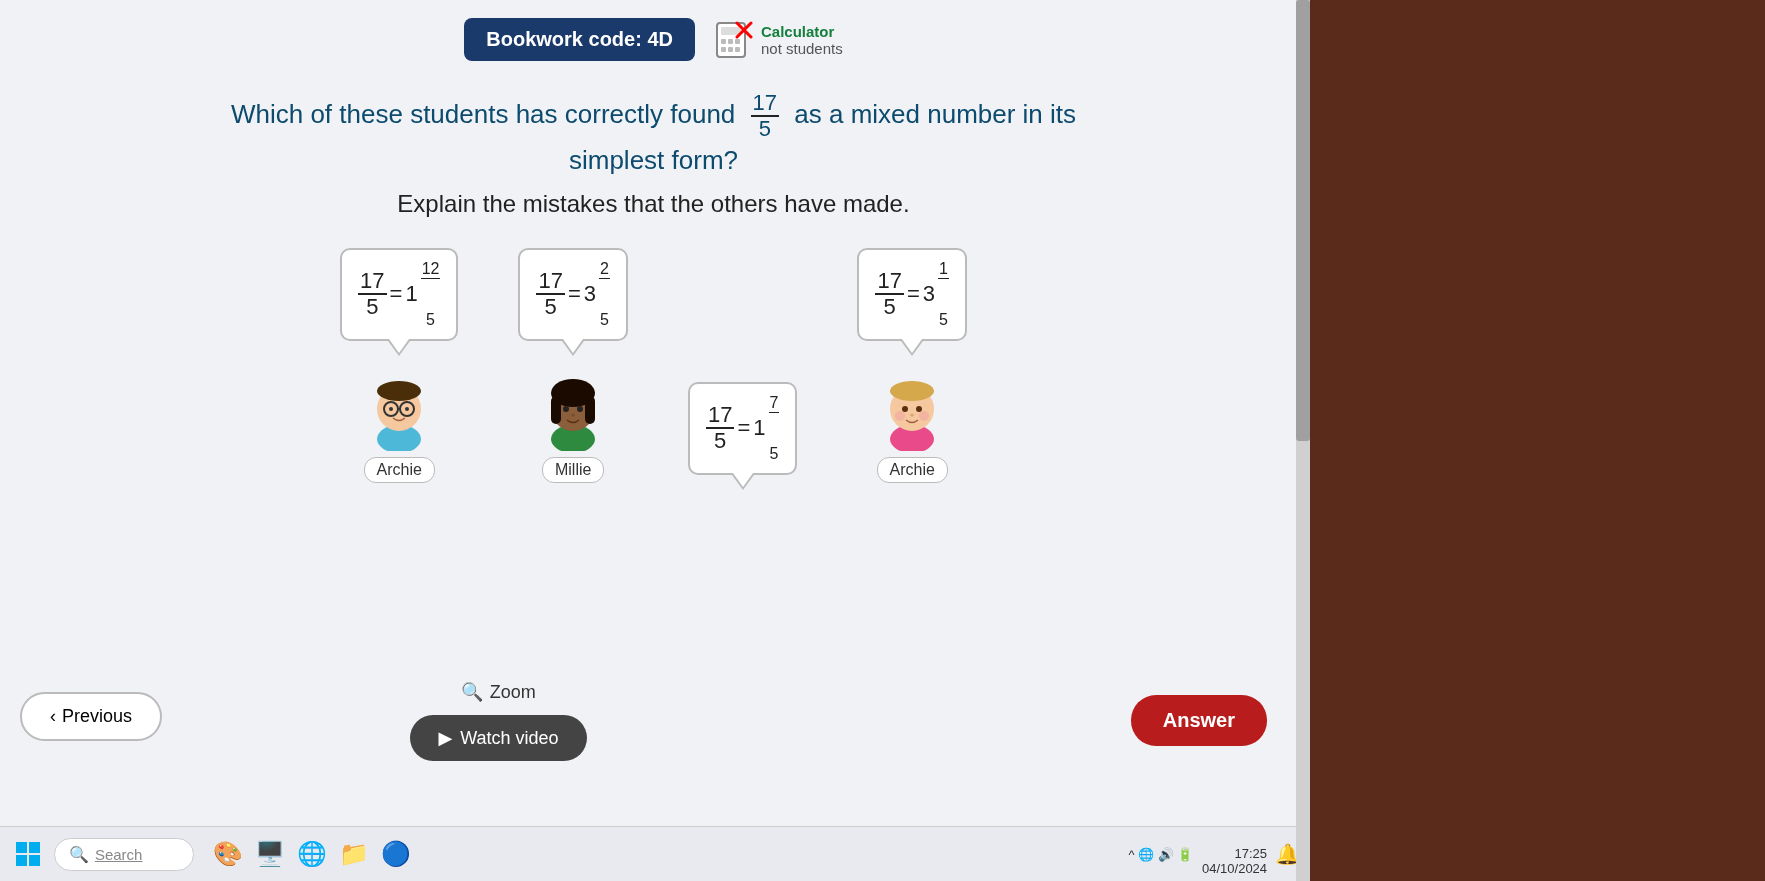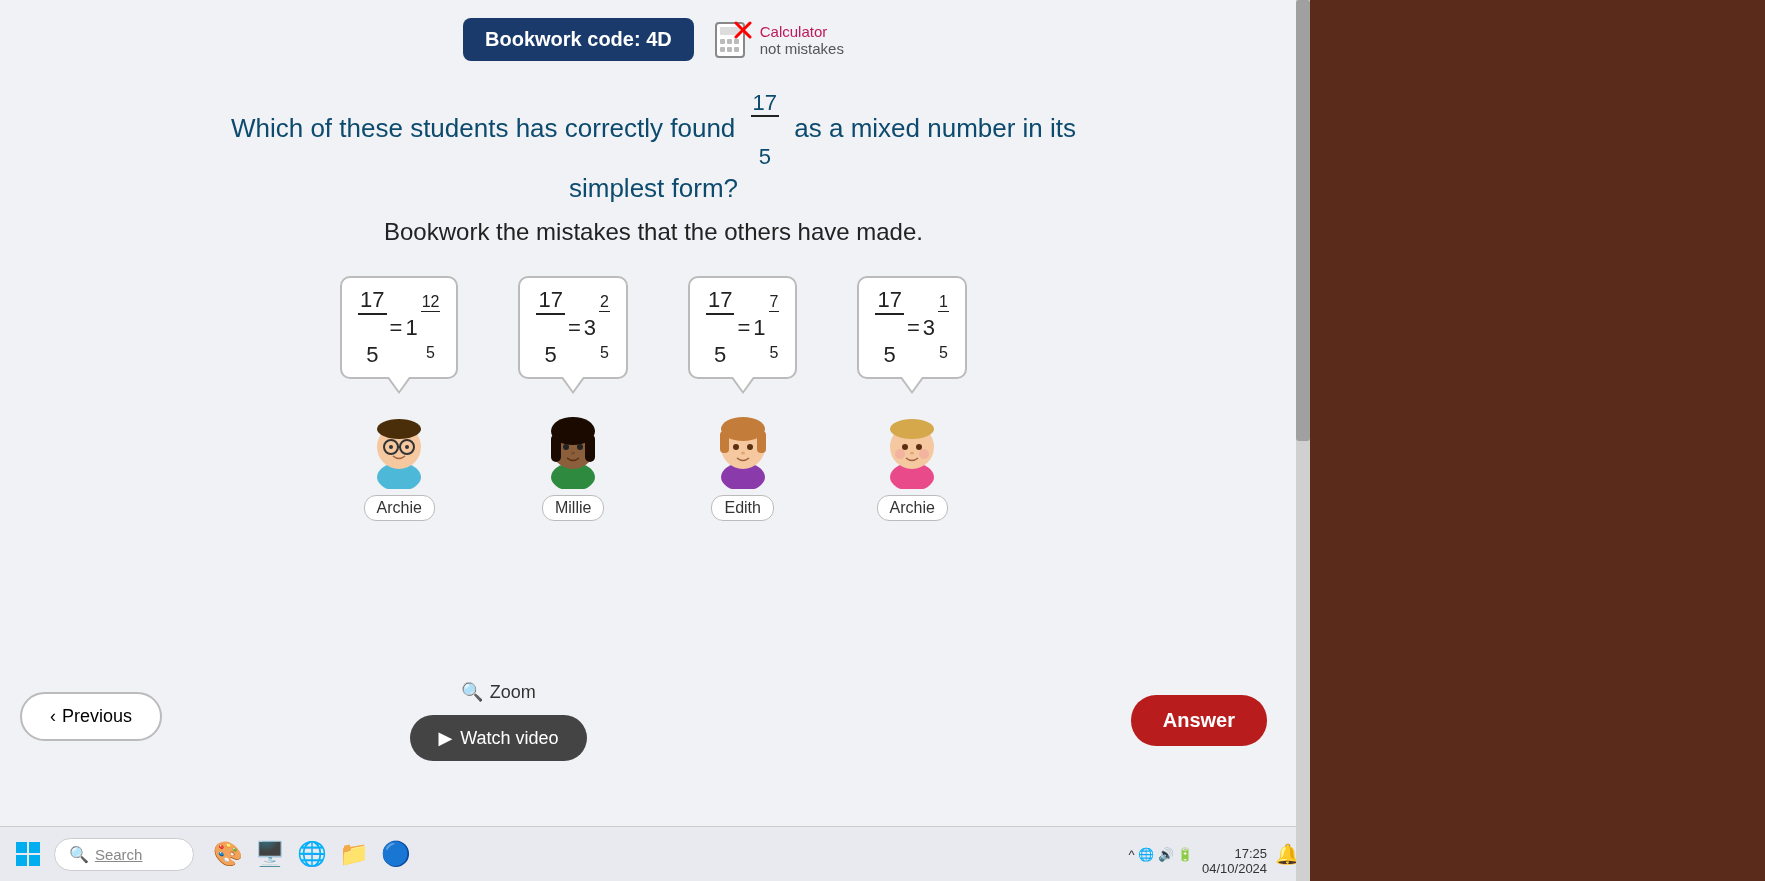--- a/index.html
+++ b/index.html
@@ -284,21 +284,20 @@
       font-size: 22px;
     }
 
     .large-frac {
       display: inline-flex;
       flex-direction: column;
       align-items: center;
       font-size: 22px;
       line-height: 1.1;
       vertical-align: middle;
-      gap: 28px;
     }
     .large-frac .fn { border-bottom: 2px solid #222; padding: 0 2px; }
     .large-frac .fd { padding: 0 2px; }
 
     .small-frac {
       display: inline-flex;
       flex-direction: column;
       align-items: center;
       font-size: 16px;
       line-height: 1.1;
@@ -324,38 +323,38 @@
         <rect x="13" y="18" width="5" height="5" rx="1" fill="#bbb"></rect>
         <rect x="20" y="18" width="5" height="5" rx="1" fill="#bbb"></rect>
         <rect x="6" y="26" width="5" height="5" rx="1" fill="#bbb"></rect>
         <rect x="13" y="26" width="5" height="5" rx="1" fill="#bbb"></rect>
         <rect x="20" y="26" width="5" height="5" rx="1" fill="#bbb"></rect>
 
         <line x1="22" y1="2" x2="36" y2="16" stroke="red" stroke-width="3" stroke-linecap="round"></line>
         <line x1="36" y1="2" x2="22" y2="16" stroke="red" stroke-width="3" stroke-linecap="round"></line>
       </svg>
       <div>
-        <div style="font-size:15px; color:#be185d;">Calculator</div>
-        <div style="font-size:15px; color:#555;">not mistakes</div>
+        <div style="font-size:15px; color:#15803d;font-weight:bold;">Calculator</div>
+        <div style="font-size:15px; color:#555;">not students</div>
       </div>
     </div>
   </div>
 
   <div class="question-section">
     <div class="question-text">
       <span>Which of these students has correctly found</span>
       <span style="margin-left:8px; margin-right:8px;">
         <span class="large-frac">
           <span class="fn">17</span>
           <span class="fd">5</span>
         </span>
       </span>
       <span>as a mixed number in its simplest form?</span>
     </div>
-    <div class="explain-text">Bookwork the mistakes that the others have made.</div>
+    <div class="explain-text">Explain the mistakes that the others have made.</div>
   </div>
 
   <div class="students-section">
 
     <div class="student-item">
       <div class="speech-bubble">
         <span class="eq-box">
           <span class="large-frac">
               <span class="fn">17</span>
               <span class="fd">5</span>
@@ -434,40 +433,20 @@
               <span class="fn">17</span>
               <span class="fd">5</span>
             </span>
           <span>=</span>
           <span>1</span>
           <span class="small-frac">
               <span class="fn">7</span>
               <span class="fd">5</span>
             </span>
         </span>
-      </div>
-      <div class="avatar-container">
-        <svg class="avatar-svg" viewBox="0 0 90 90">
-
-          <ellipse cx="45" cy="78" rx="22" ry="14" fill="#8a3aaa"></ellipse>
-
-          <circle cx="45" cy="48" r="22" fill="#f5c8a0"></circle>
-
-          <ellipse cx="45" cy="30" rx="22" ry="12" fill="#c47c3a"></ellipse>
-          <rect x="22" y="32" width="9" height="22" rx="4" fill="#c47c3a"></rect>
-          <rect x="59" y="32" width="9" height="22" rx="4" fill="#c47c3a"></rect>
-
-          <circle cx="38" cy="48" r="3" fill="#5a3010"></circle>
-          <circle cx="52" cy="48" r="3" fill="#5a3010"></circle>
-
-          <ellipse cx="45" cy="54" rx="2" ry="1.5" fill="#e0a870"></ellipse>
-
-          <path d="M39 59 Q45 64 51 59" fill="none" stroke="#a06040" stroke-width="1.5"></path>
-        </svg>
-        <div class="student-name-badge">Edith</div>
       </div>
     </div>
 
     <div class="student-item">
       <div class="speech-bubble">
         <span class="eq-box">
           <span class="large-frac">
               <span class="fn">17</span>
               <span class="fd">5</span>
             </span>

